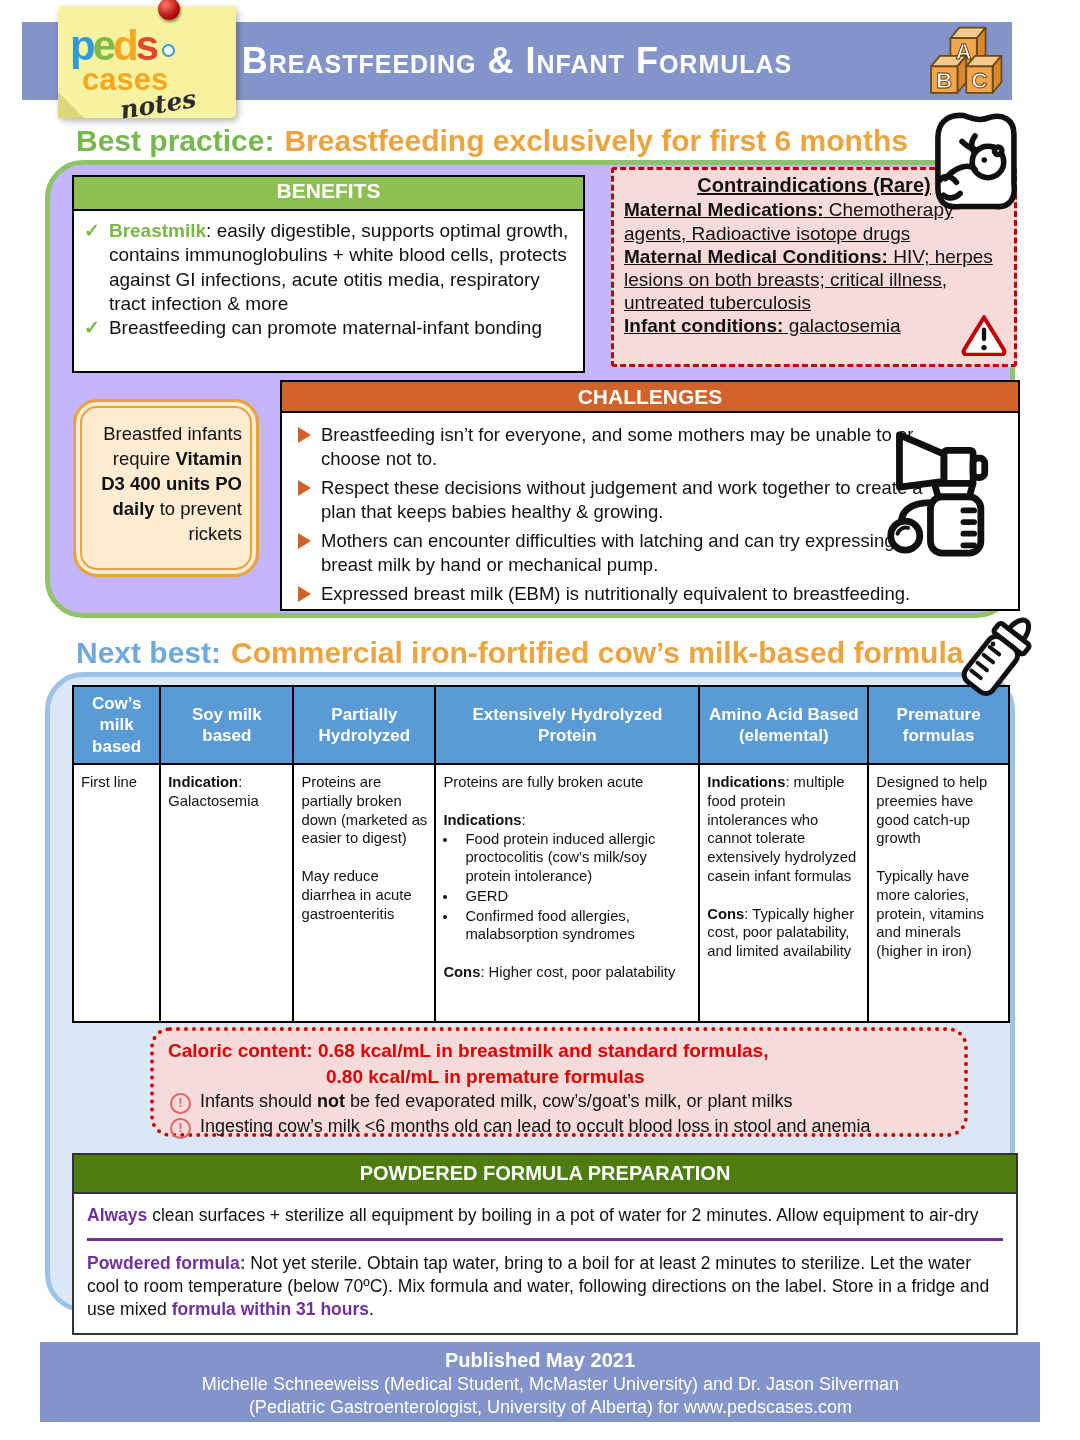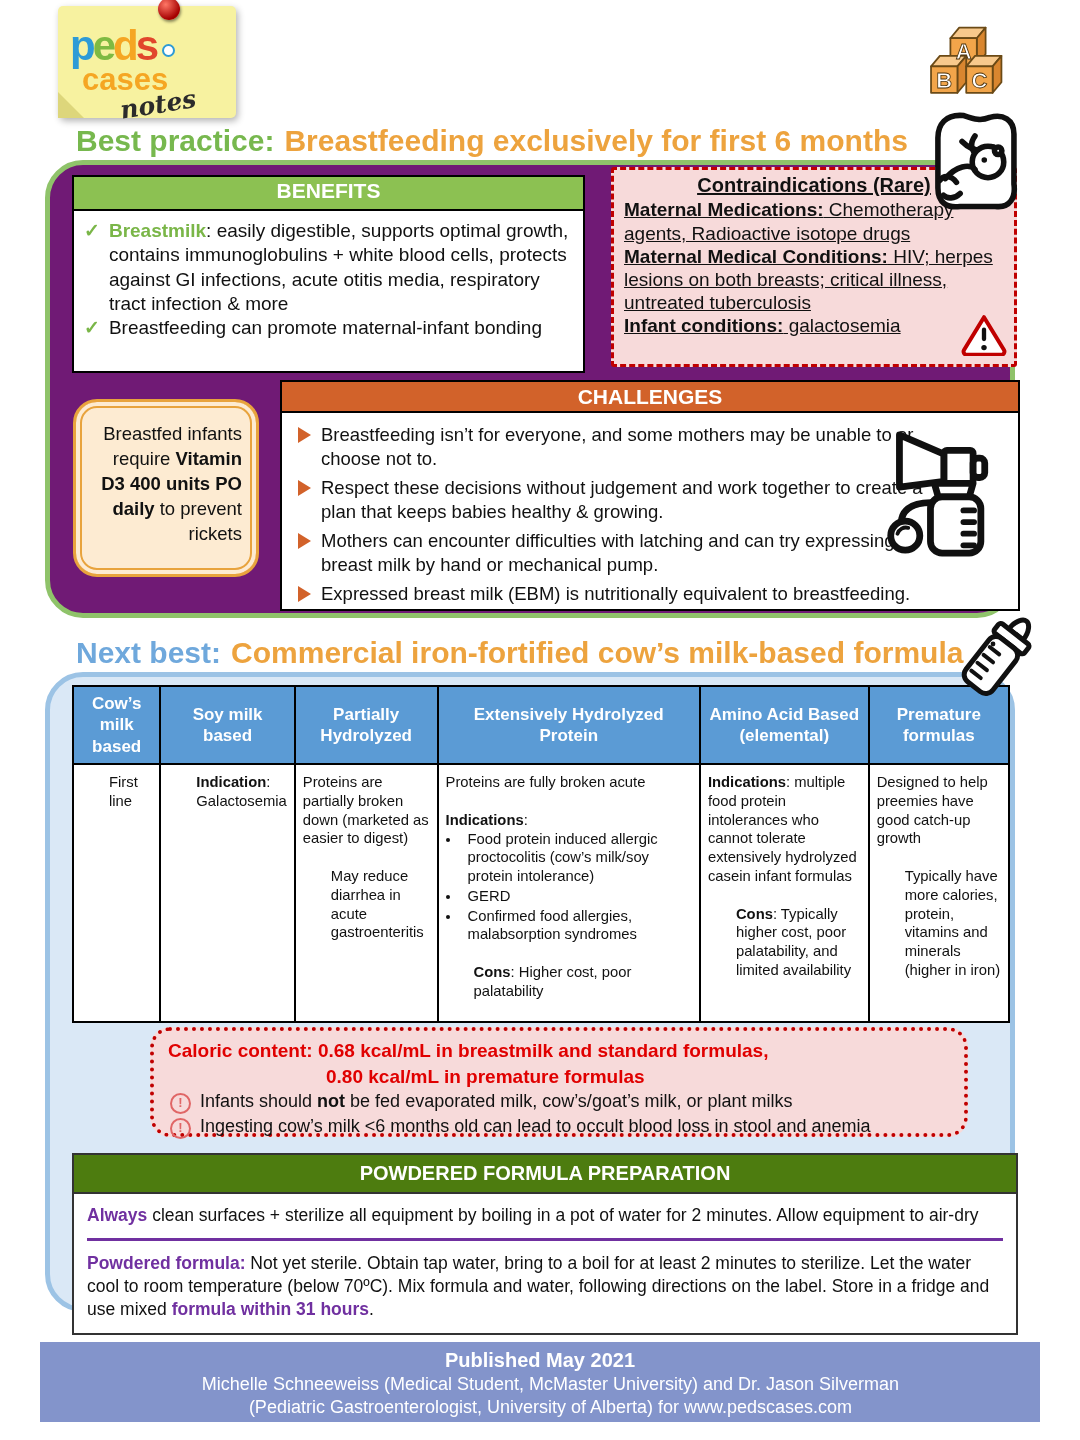--- a/index.html
+++ b/index.html
@@ -28,21 +28,21 @@
 
   
   .h1{left:76px;top:124px;font-size:30px;font-weight:bold;white-space:nowrap;z-index:4;}
   .h1 .lead{color:#77B84E;}
   .h1 .rest{color:#EDA33E;margin-left:10px;}
   .h2{left:76px;top:636px;font-size:30px;font-weight:bold;white-space:nowrap;z-index:4;}
   .h2 .lead{color:#6FA8DC;}
   .h2 .rest{color:#EDA33E;margin-left:10px;}
 
   
-  .green-box{left:45px;top:160px;width:970px;height:458px;background:#701a75;
+  .green-box{left:45px;top:160px;width:970px;height:458px;background:#c4b5fd;
              border:5px solid #8FC36A;border-radius:38px;}
   .bar{border:2px solid #000;color:#fff;font-weight:bold;font-size:21px;text-align:center;}
   .benefits{left:22px;top:10px;width:513px;}
   .benefits-bar{height:32px;line-height:28px;background:#8CC152;}
   .benefits-body{background:#fff;border:2px solid #000;border-top:none;height:152px;
                  padding:8px 6px 0 4px;font-size:19px;line-height:1.28;}
   .brow{display:flex;align-items:flex-start;}
   .check{color:#7AB648;font-weight:bold;margin:0 9px 0 6px;flex:none;}
   .glead{color:#7AB648;font-weight:bold;}
 
@@ -68,21 +68,21 @@
 
   
   .blue-box{left:45px;top:672px;width:970px;height:640px;background:#DAE8F6;
             border:5px solid #9CC3E5;border-radius:38px;}
   table.formula{position:absolute;left:22px;top:8px;border-collapse:collapse;table-layout:fixed;}
   table.formula th{background:#5B9BD5;color:#fff;font-weight:bold;font-size:17px;border:2px solid #000;
             height:72px;text-align:center;vertical-align:middle;padding:2px 6px;line-height:1.25;}
   table.formula td{background:#fff;border:2px solid #000;vertical-align:top;padding:8px 7px;
             font-size:14.8px;line-height:1.27;height:240px;}
   .cp{margin:0 0 19px 0;}
-  .cp:last-child{margin-bottom:0;margin-left:28px;}
+  .cp:last-child{margin-bottom:0;}
   .b{font-weight:bold;}
   td ul{margin:0 0 19px 0;padding-left:15px;}
   td li{padding-left:7px;margin-bottom:1px;}
 
   .caloric{left:100px;top:350px;width:818px;height:110px;background:#F7DADA;border:4px dotted #C00000;
            border-radius:20px;padding:7px 10px 0 14px;}
   .cal-line{color:#E00000;font-weight:bold;font-size:19px;line-height:1.35;}
   .cal-line2{padding-left:158px;}
   .warn-row{display:flex;align-items:flex-start;font-size:18px;line-height:1.3;margin-top:1px;}
   .bang{flex:none;width:17px;height:17px;border:2px solid #E06666;border-radius:50%;color:#E06666;
@@ -101,20 +101,23 @@
   .f1{font-weight:bold;font-size:20px;line-height:1.3;}
   .f2{font-size:18px;line-height:1.3;margin-left:21px;}
 
   svg text{font-family:"Liberation Sans",sans-serif;}
 </style>
 </head>
 <body>
 
 <div class="page">
 
+  <div class="abs banner">
+    <div class="banner-title">Breastfeeding &amp; Infant Formulas</div>
+  </div>
 
   <div class="abs sticky">
     <div class="fold"></div>
     <div class="pin"></div>
     <div class="peds"><span class="lp">p</span><span class="le">e</span><span class="ld">d</span><span class="ls">s</span></div>
     <div class="steth-dot"></div>
     <div class="cases">cases</div>
     <div class="notes">notes</div>
   </div>
 

